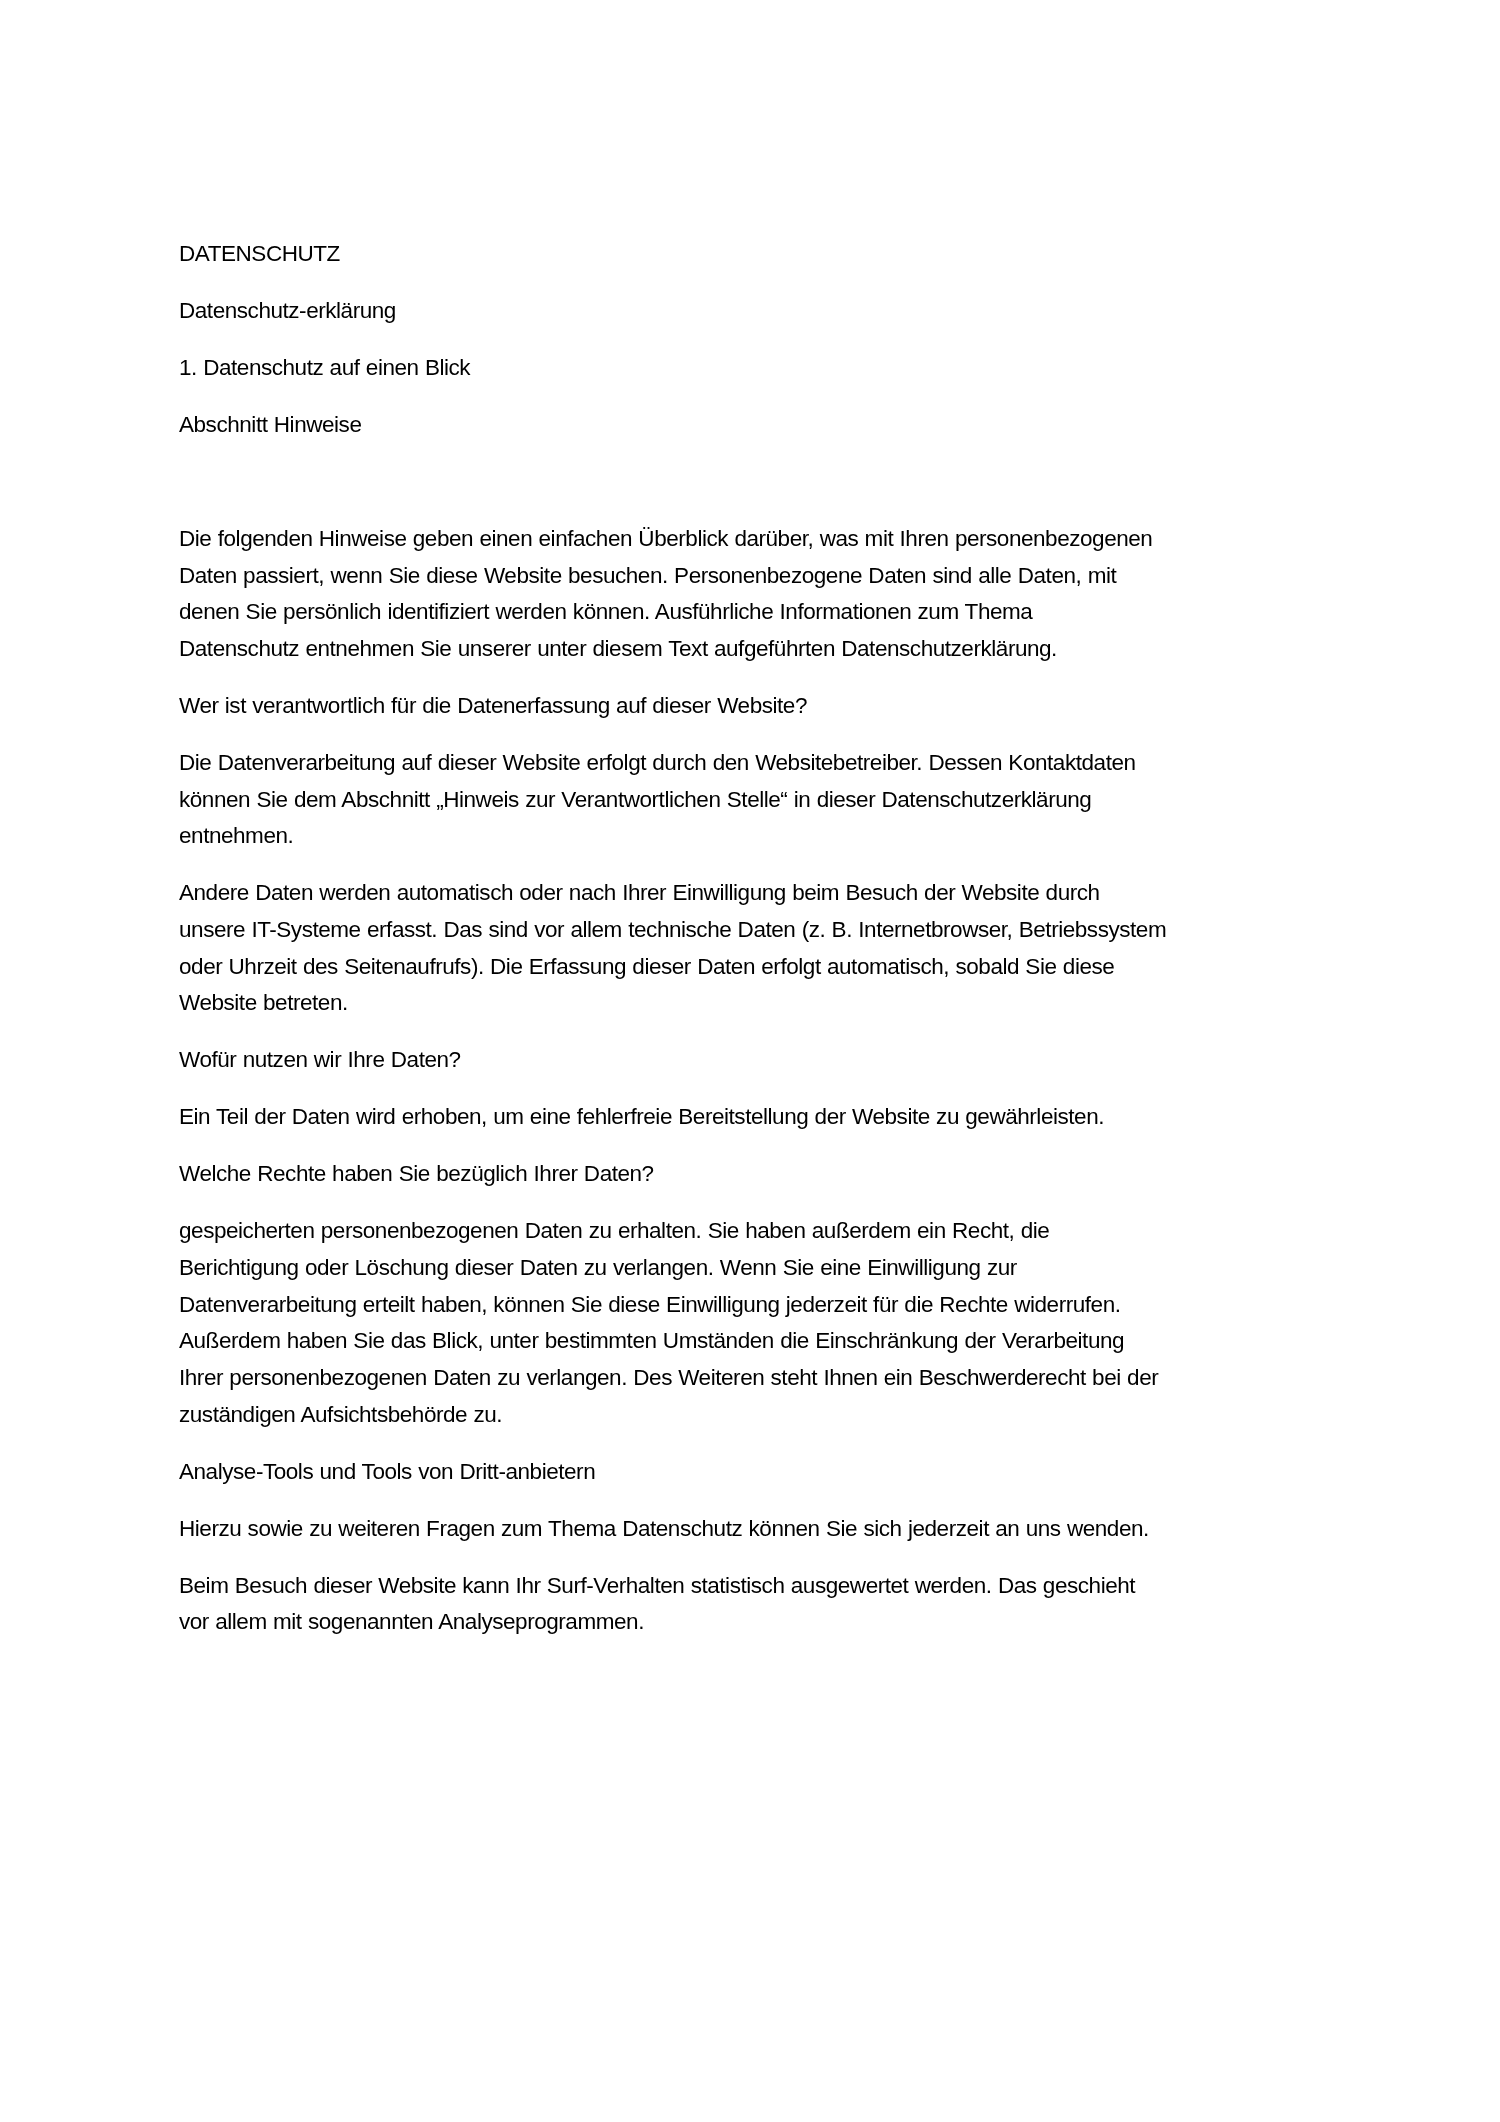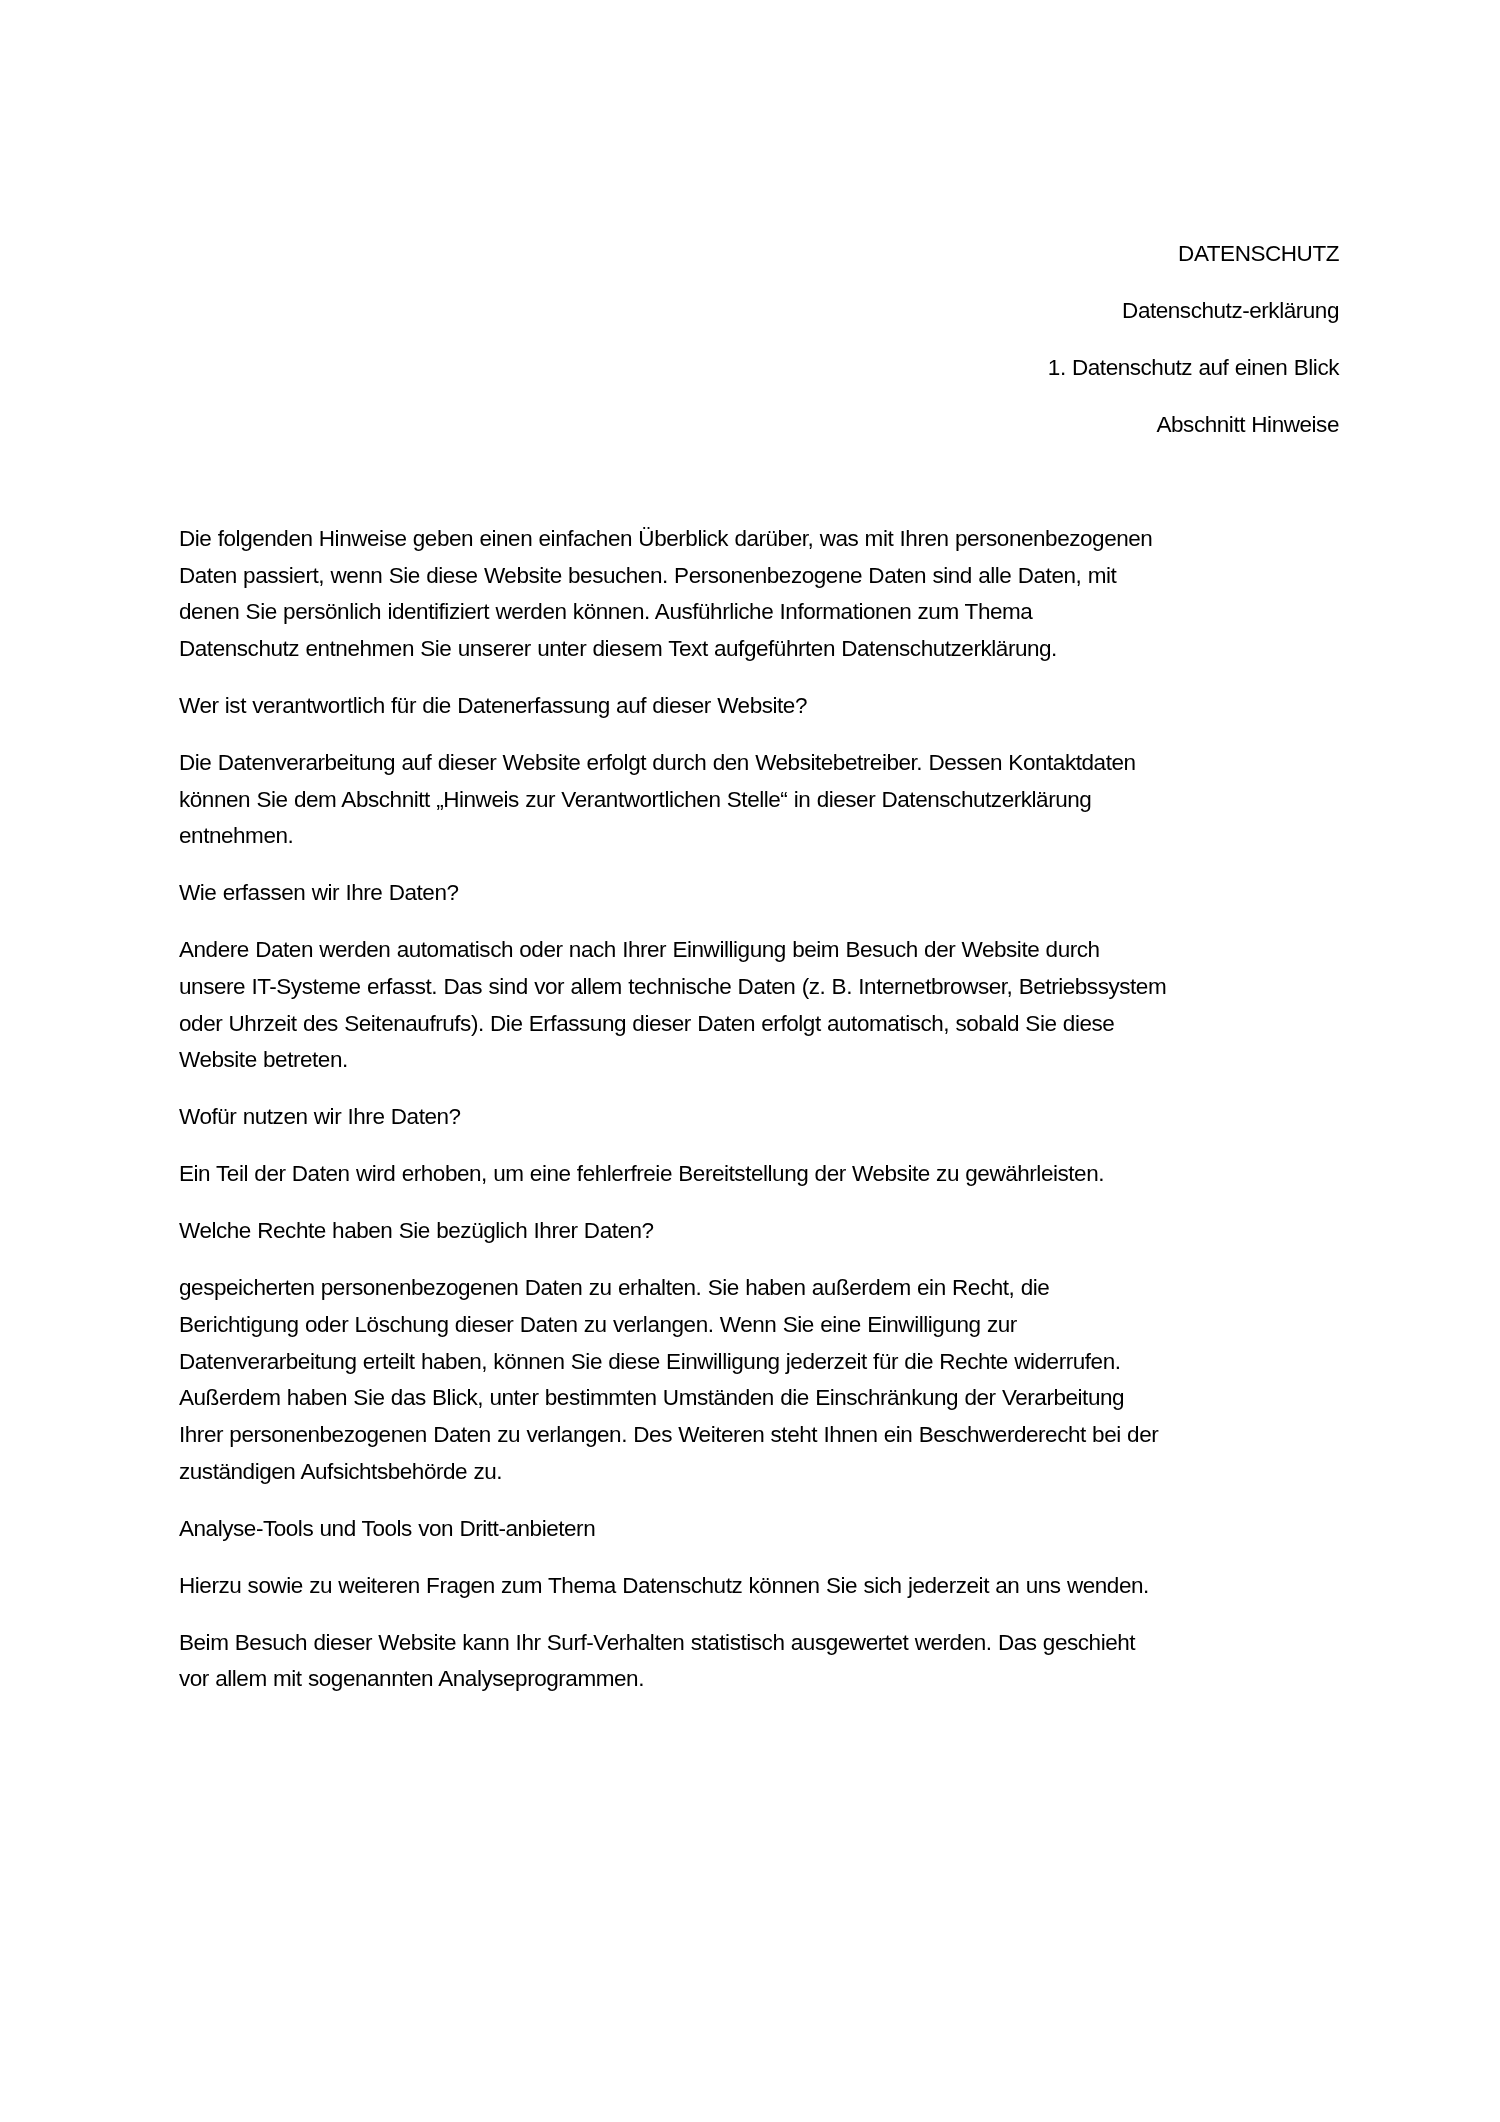--- a/index.html
+++ b/index.html
@@ -24,21 +24,20 @@
   .p {
     margin: 0 0 20.3px 0;
     font-size: 22.5px;
     line-height: 36.7px;
     white-space: nowrap;
     letter-spacing: -0.45px;
     word-spacing: 0.5px;
   }
   .p.head {
     margin-bottom: 20.3px;
-    text-align: right;
   }
   .line {
     display: block;
     height: 36.7px;
   }
   .blank {
     height: 36.7px;
   }
 </style>
 </head>
@@ -70,23 +69,20 @@
       </p>
       <p class="p">
         <span class="line">Wer ist verantwortlich für die Datenerfassung auf dieser Website?</span>
       </p>
       <p class="p">
         <span class="line">Die Datenverarbeitung auf dieser Website erfolgt durch den Websitebetreiber. Dessen Kontaktdaten</span>
         <span class="line">können Sie dem Abschnitt „Hinweis zur Verantwortlichen Stelle“ in dieser Datenschutzerklärung</span>
         <span class="line">entnehmen.</span>
       </p>
       <p class="p">
-        <span class="line">Wie erfassen wir Ihre Daten?</span>
-      </p>
-      <p class="p">
         <span class="line">Andere Daten werden automatisch oder nach Ihrer Einwilligung beim Besuch der Website durch</span>
         <span class="line">unsere IT-Systeme erfasst. Das sind vor allem technische Daten (z. B. Internetbrowser, Betriebssystem</span>
         <span class="line">oder Uhrzeit des Seitenaufrufs). Die Erfassung dieser Daten erfolgt automatisch, sobald Sie diese</span>
         <span class="line">Website betreten.</span>
       </p>
       <p class="p">
         <span class="line">Wofür nutzen wir Ihre Daten?</span>
       </p>
       <p class="p">
         <span class="line">Ein Teil der Daten wird erhoben, um eine fehlerfreie Bereitstellung der Website zu gewährleisten.</span>

